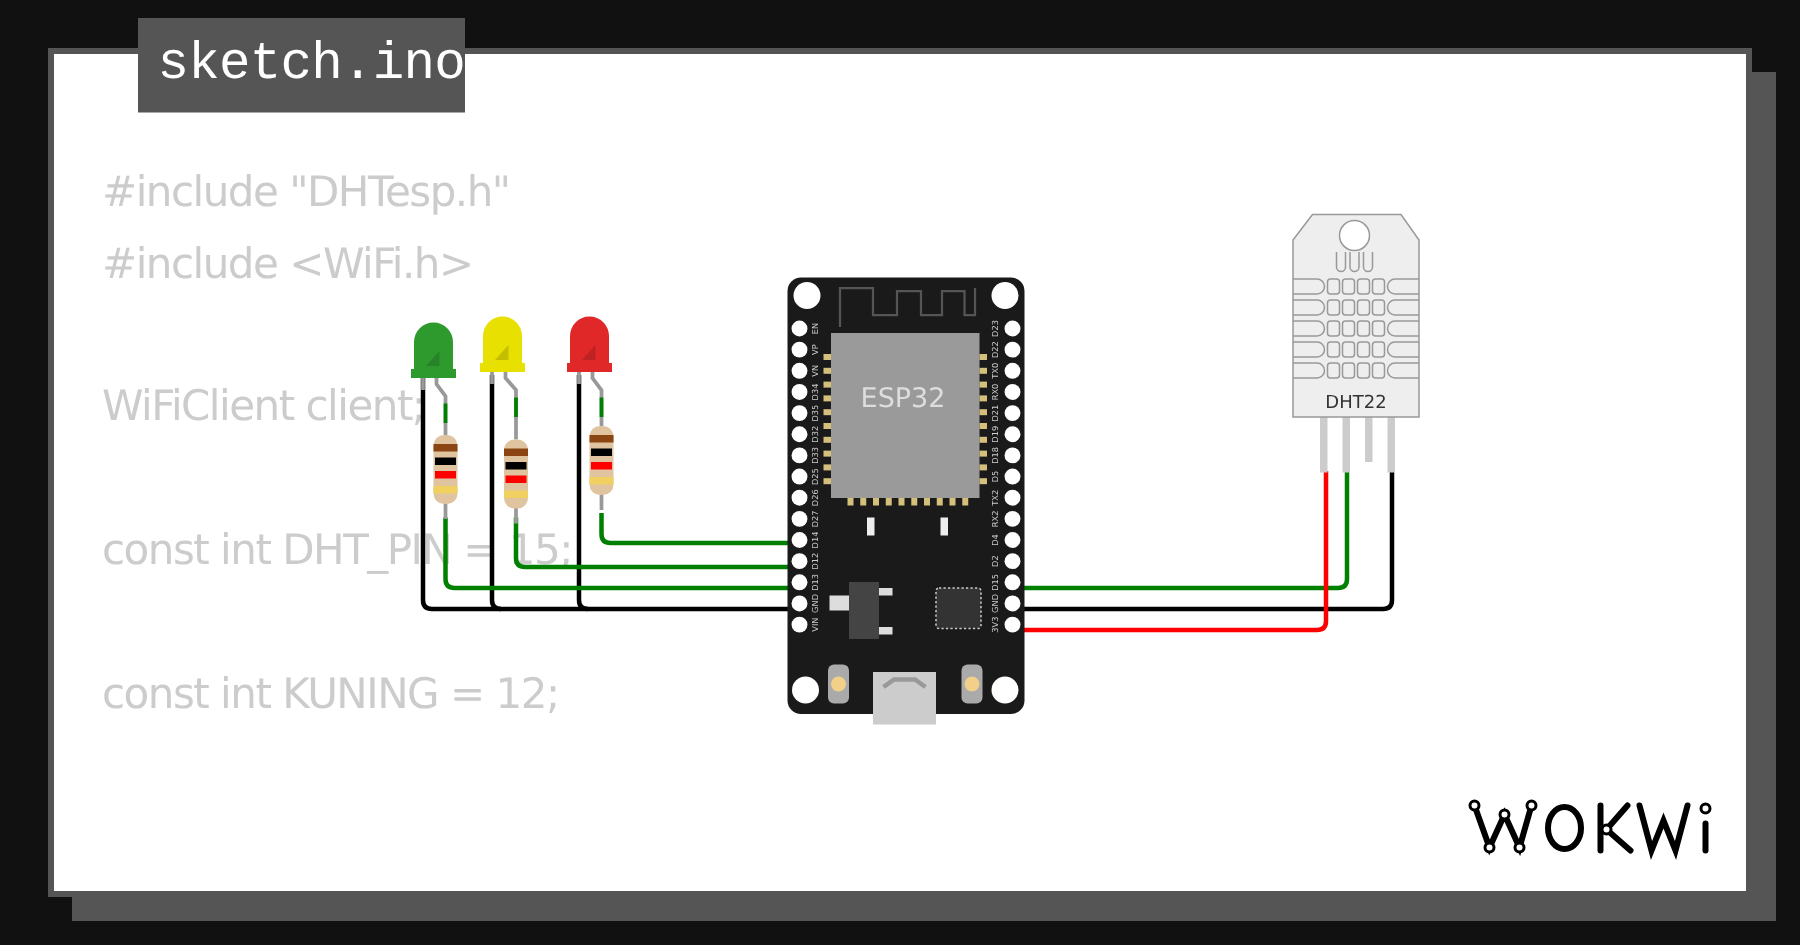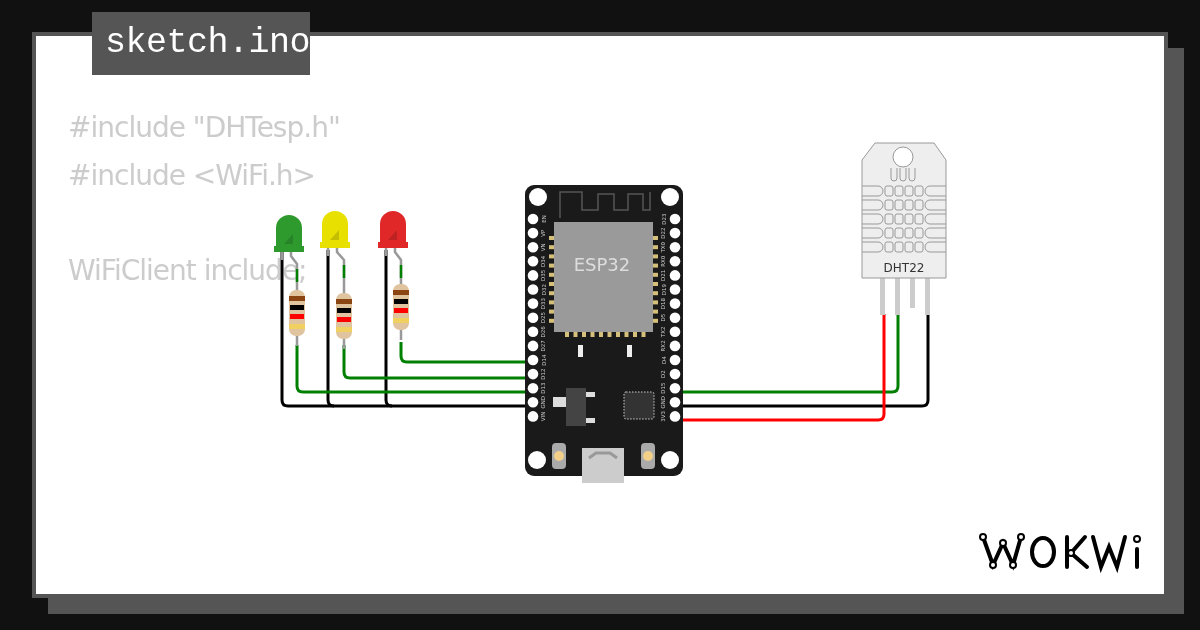--- a/index.html
+++ b/index.html
@@ -29,23 +29,25 @@
 <div class="panel"></div>
 
 <div class="tab">
   <span>sketch.ino</span>
 </div>
 
 <div class="code">
   <div class="code-line">#include "DHTesp.h"</div>
   <div class="code-line">#include &lt;WiFi.h&gt;</div>
   <div class="code-line"></div>
-  <div class="code-line">WiFiClient include;</div>
+  <div class="code-line">WiFiClient client;</div>
   <div class="code-line"></div>
+  <div class="code-line">const int DHT_PIN = 15;</div>
   <div class="code-line"></div>
+  <div class="code-line">const int KUNING = 12;</div>
 </div>
 
 <svg class="circuit" width="1200" height="630" viewBox="0 0 1200 630">
 
   <g fill="none" stroke="#000" stroke-width="3" stroke-linejoin="round">
     <path d="M282,252 V400 Q282,406 288,406 H533"></path>
     <path d="M328,250 V400 Q328,406 334,406"></path>
     <path d="M386,250 V400 Q386,406 392,406"></path>
     <path d="M533,406 H922 Q928,406 928,400 V312"></path>
   </g>

